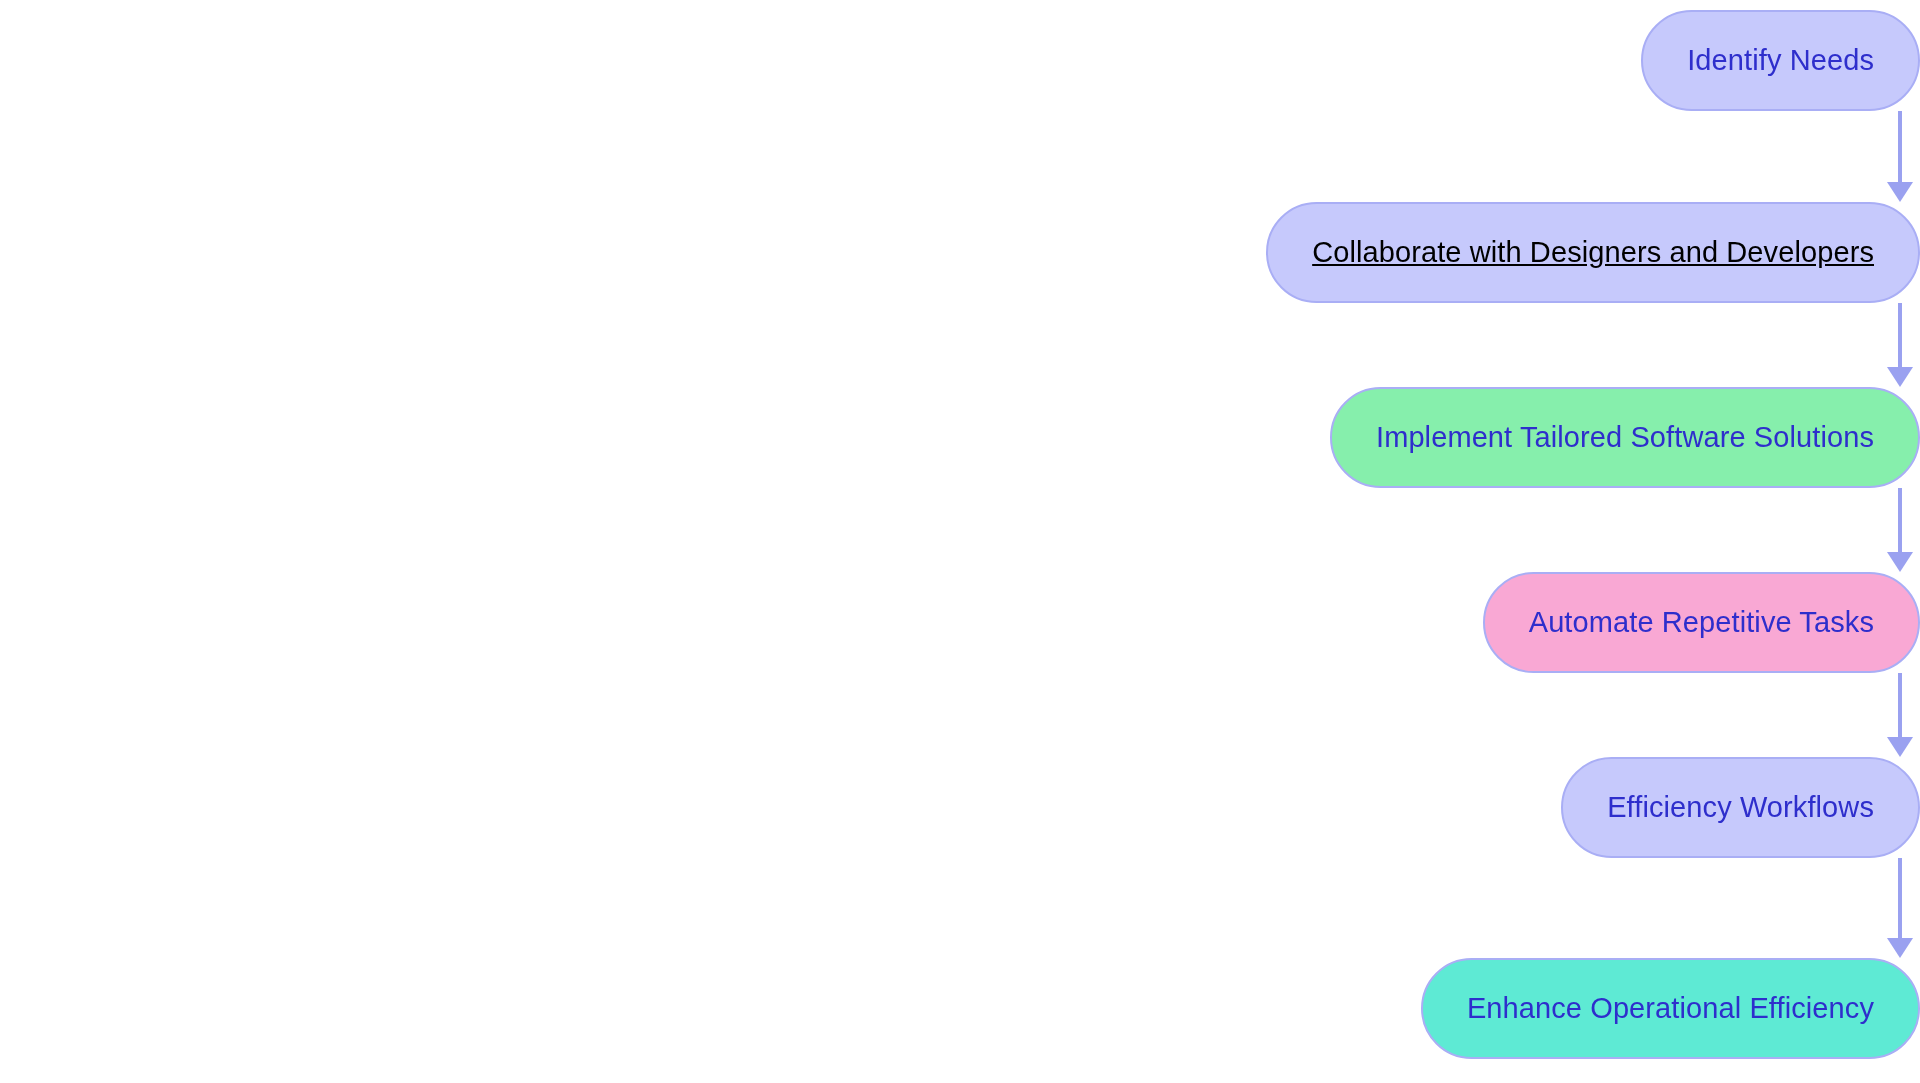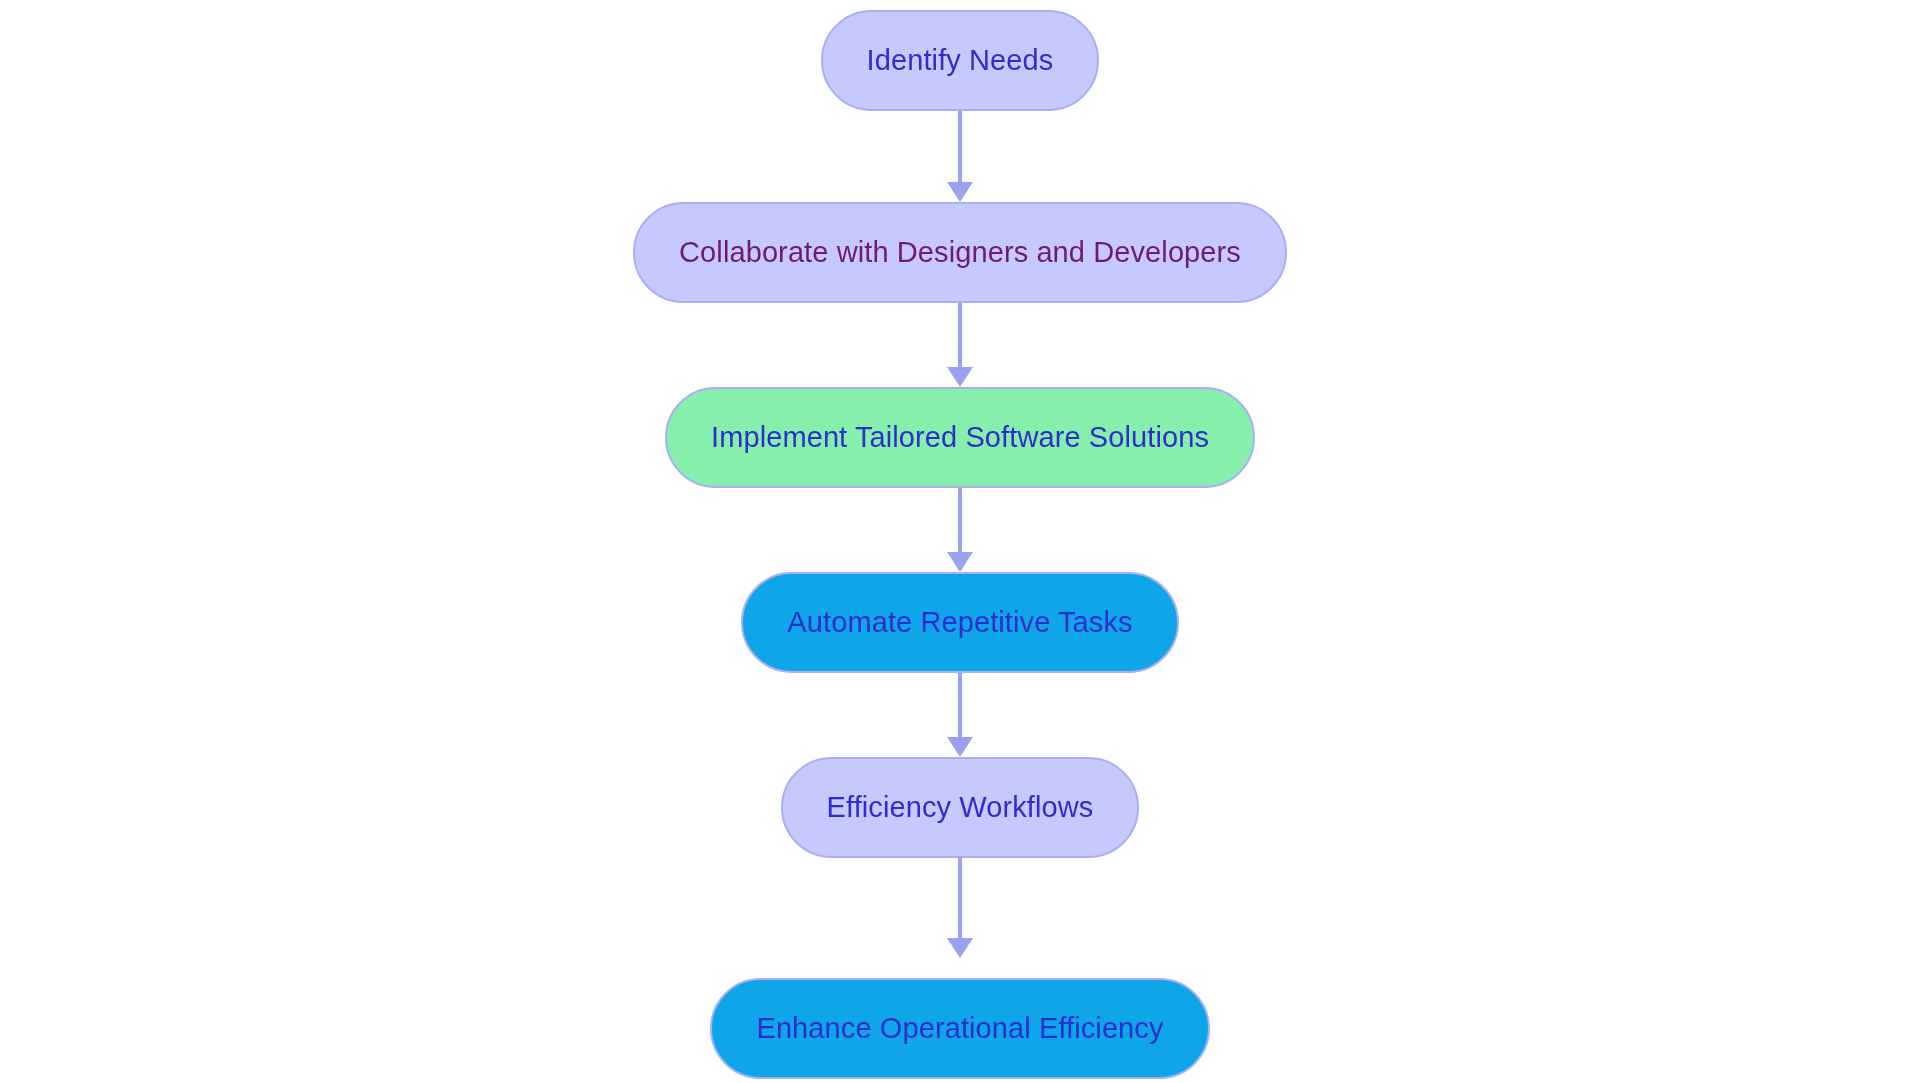--- a/index.html
+++ b/index.html
@@ -22,21 +22,21 @@
   }
 
   .flow-column {
     position: absolute;
     left: 0;
     top: 0;
     width: 1920px;
     height: 1083px;
     display: flex;
     flex-direction: column;
-    align-items: center;
+    align-items: flex-end;
   }
 
   .node {
     box-sizing: border-box;
     display: flex;
     align-items: center;
     justify-content: center;
     background: #c6c9fc;
     border: 2px solid #a9aef5;
     border-radius: 999px;
@@ -96,54 +96,54 @@
 
     <div class="node" style="background: rgb(198, 201, 252); border-color: rgb(169, 174, 245); color: rgb(46, 46, 204);">
       <span class="node-label">Identify Needs</span>
     </div>
 
     <div class="connector connector-1">
       <div class="stem" style="background: rgb(154, 161, 240);"></div>
       <div class="head" style="border-top-color: rgb(154, 161, 240);"></div>
     </div>
 
-    <div class="node" style="background: rgb(198, 201, 252); border-color: rgb(169, 174, 245); color: #701a75;">
+    <div class="node" style="background: rgb(198, 201, 252); border-color: rgb(169, 174, 245); color: #000000; text-decoration: underline;">
       <span class="node-label">Collaborate with Designers and Developers</span>
     </div>
 
     <div class="connector connector-2">
       <div class="stem" style="background: rgb(154, 161, 240);"></div>
       <div class="head" style="border-top-color: rgb(154, 161, 240);"></div>
     </div>
 
     <div class="node" style="background: #86efac; border-color: rgb(169, 174, 245); color: rgb(46, 46, 204);">
       <span class="node-label">Implement Tailored Software Solutions</span>
     </div>
 
     <div class="connector connector-3">
       <div class="stem" style="background: rgb(154, 161, 240);"></div>
       <div class="head" style="border-top-color: rgb(154, 161, 240);"></div>
     </div>
 
-    <div class="node" style="background: #0ea5e9; border-color: rgb(169, 174, 245); color: rgb(46, 46, 204);">
+    <div class="node" style="background: #f9a8d4; border-color: rgb(169, 174, 245); color: rgb(46, 46, 204);">
       <span class="node-label">Automate Repetitive Tasks</span>
     </div>
 
     <div class="connector connector-4">
       <div class="stem" style="background: rgb(154, 161, 240);"></div>
       <div class="head" style="border-top-color: rgb(154, 161, 240);"></div>
     </div>
 
     <div class="node" style="background: rgb(198, 201, 252); border-color: rgb(169, 174, 245); color: rgb(46, 46, 204);">
       <span class="node-label">Efficiency Workflows</span>
     </div>
 
     <div class="connector connector-5">
       <div class="stem" style="background: rgb(154, 161, 240);"></div>
       <div class="head" style="border-top-color: rgb(154, 161, 240);"></div>
     </div>
 
-    <div class="node" style="background: #0ea5e9; border-color: rgb(169, 174, 245); color: rgb(46, 46, 204); margin-top: 20px;">
+    <div class="node" style="background: #5eead4; border-color: rgb(169, 174, 245); color: rgb(46, 46, 204);">
       <span class="node-label">Enhance Operational Efficiency</span>
     </div>
 
   </div>
 </div>
 
 </body></html>

